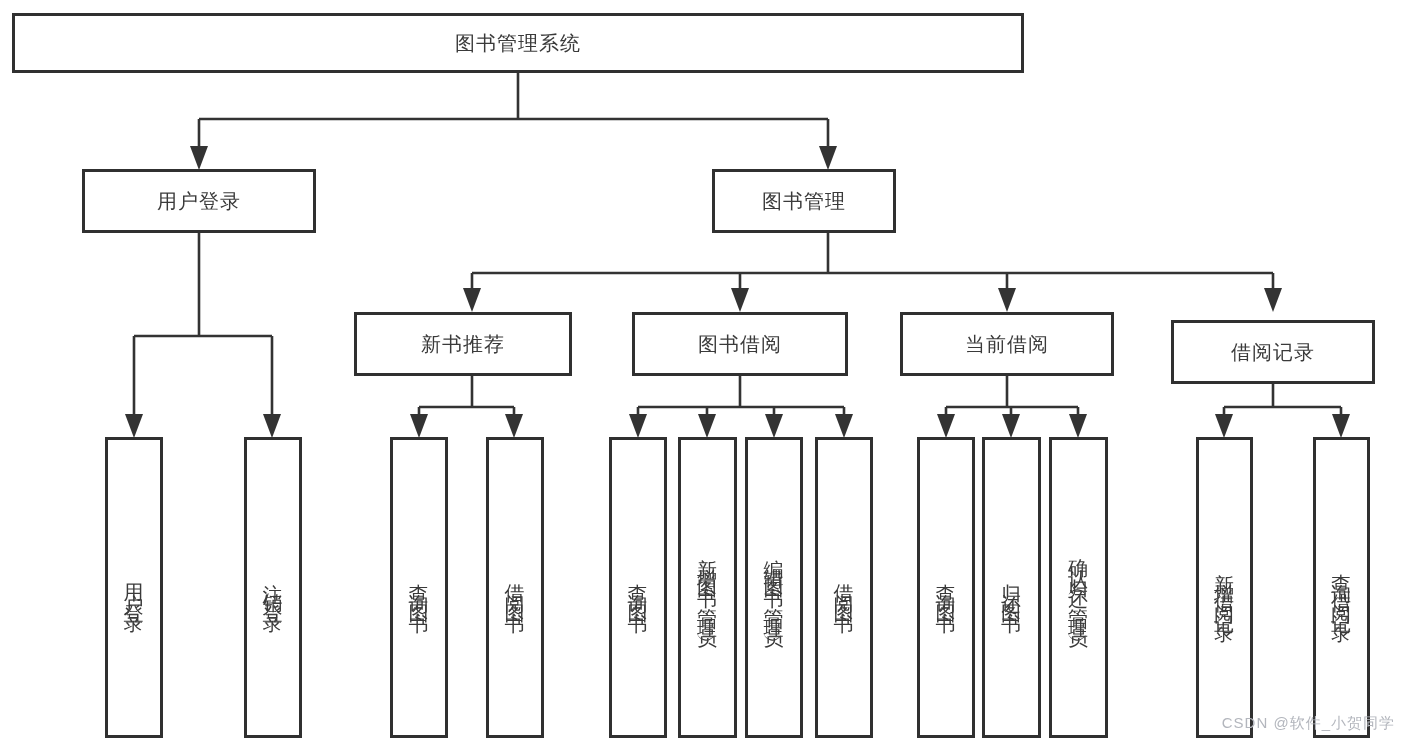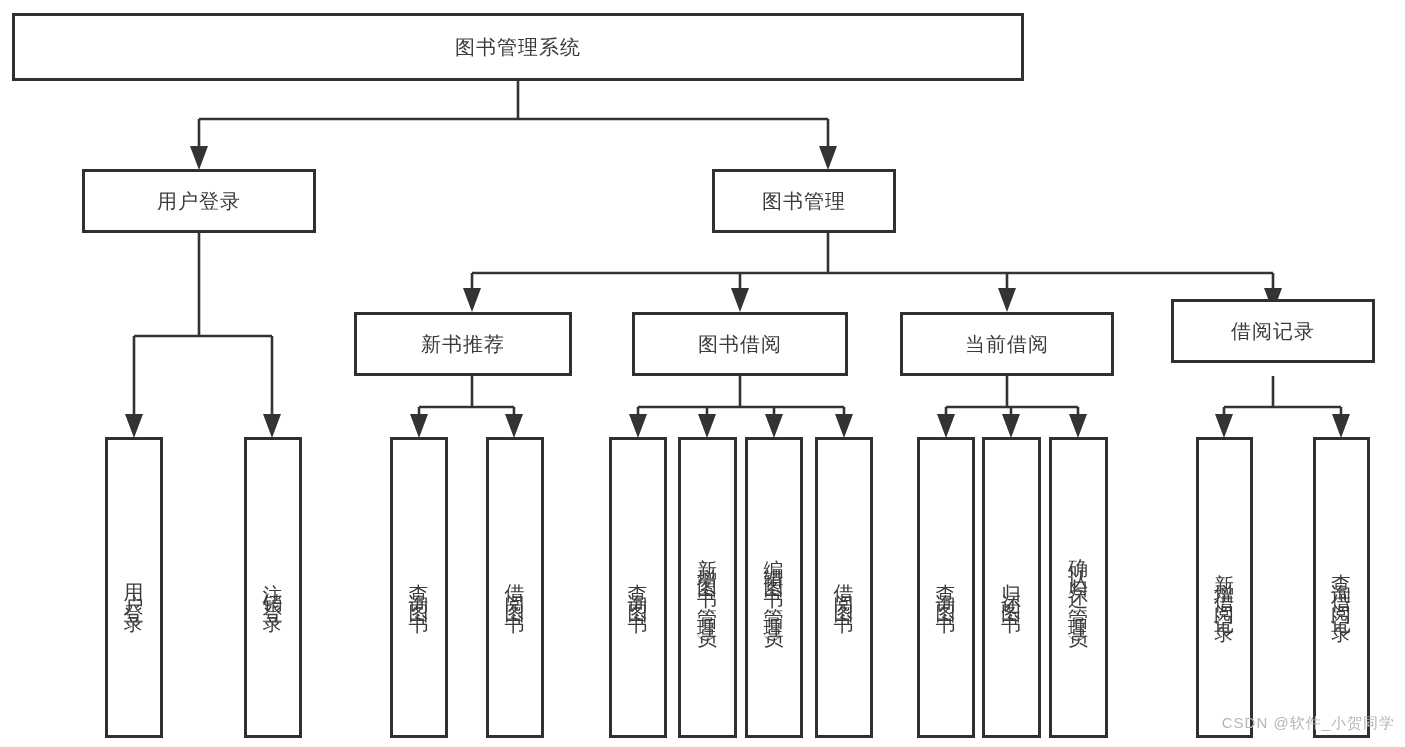--- a/index.html
+++ b/index.html
@@ -95,41 +95,41 @@
       <path class="arrowhead" d="M1002 414 L1020 414 L1011 438 Z"></path>
       <path class="arrowhead" d="M1069 414 L1087 414 L1078 438 Z"></path>
     </g>
     <g>
       <path class="wire" d="M1273 376 V407 M1224 407 H1341 M1224 407 V418 M1341 407 V418"></path>
       <path class="arrowhead" d="M1215 414 L1233 414 L1224 438 Z"></path>
       <path class="arrowhead" d="M1332 414 L1350 414 L1341 438 Z"></path>
     </g>
   </svg>
 
-  <div class="box" style="left:12px;top:13px;width:1012px;height:68px">
+  <div class="box" style="left:12px;top:13px;width:1012px;height:60px">
     <span>图书管理系统</span>
   </div>
 
   <div class="box" style="left:82px;top:169px;width:234px;height:64px">
     <span>用户登录</span>
   </div>
   <div class="box" style="left:712px;top:169px;width:184px;height:64px">
     <span>图书管理</span>
   </div>
 
   <div class="box" style="left:354px;top:312px;width:218px;height:64px">
     <span>新书推荐</span>
   </div>
   <div class="box" style="left:900px;top:312px;width:214px;height:64px">
     <span>当前借阅</span>
   </div>
   <div class="box" style="left:632px;top:312px;width:216px;height:64px">
     <span>图书借阅</span>
   </div>
-  <div class="box" style="left:1171px;top:299px;width:204px;height:64px">
+  <div class="box" style="left:1171px;top:320px;width:204px;height:64px">
     <span>借阅记录</span>
   </div>
 
   <div class="vbox" style="left:105px;top:437px;width:58px;height:301px">
     <span class="vtext">用户登录</span>
   </div>
   <div class="vbox" style="left:244px;top:437px;width:58px;height:301px">
     <span class="vtext">注销登录</span>
   </div>
 

